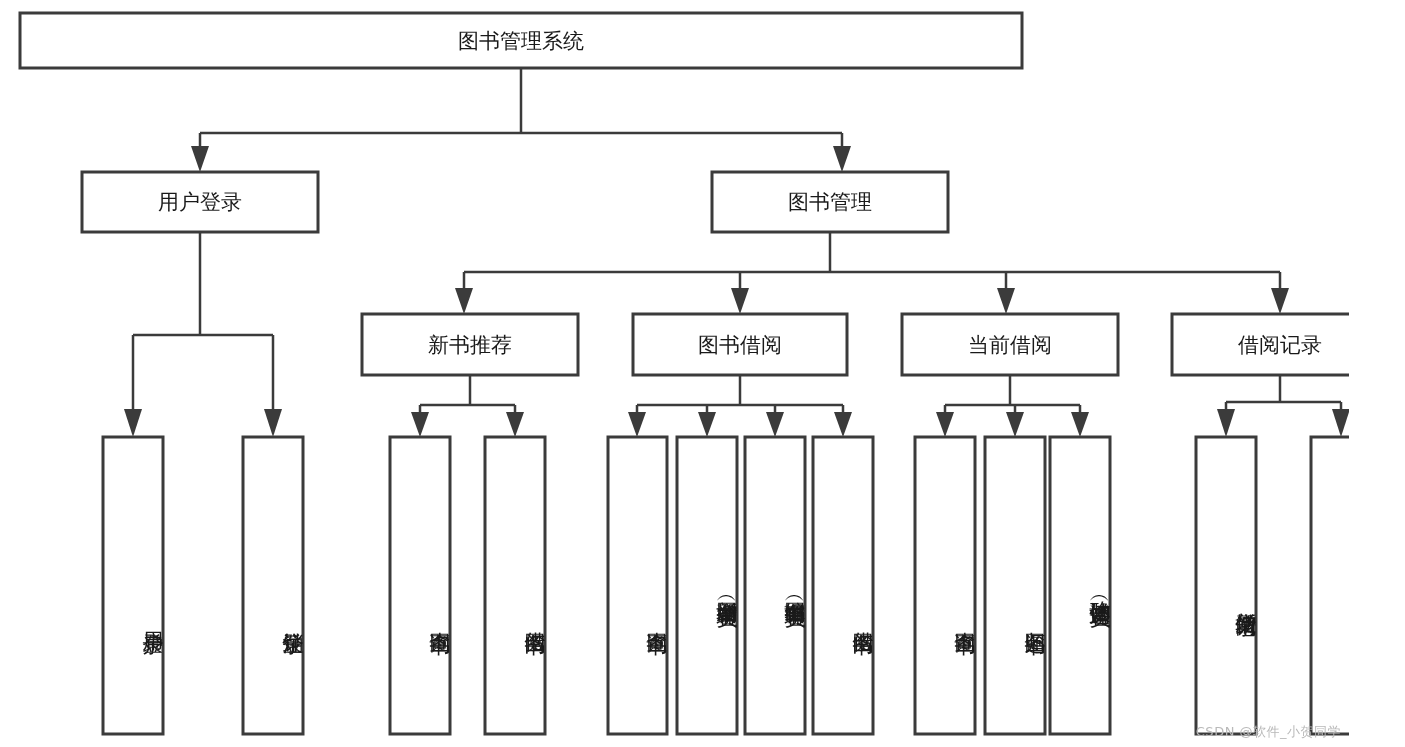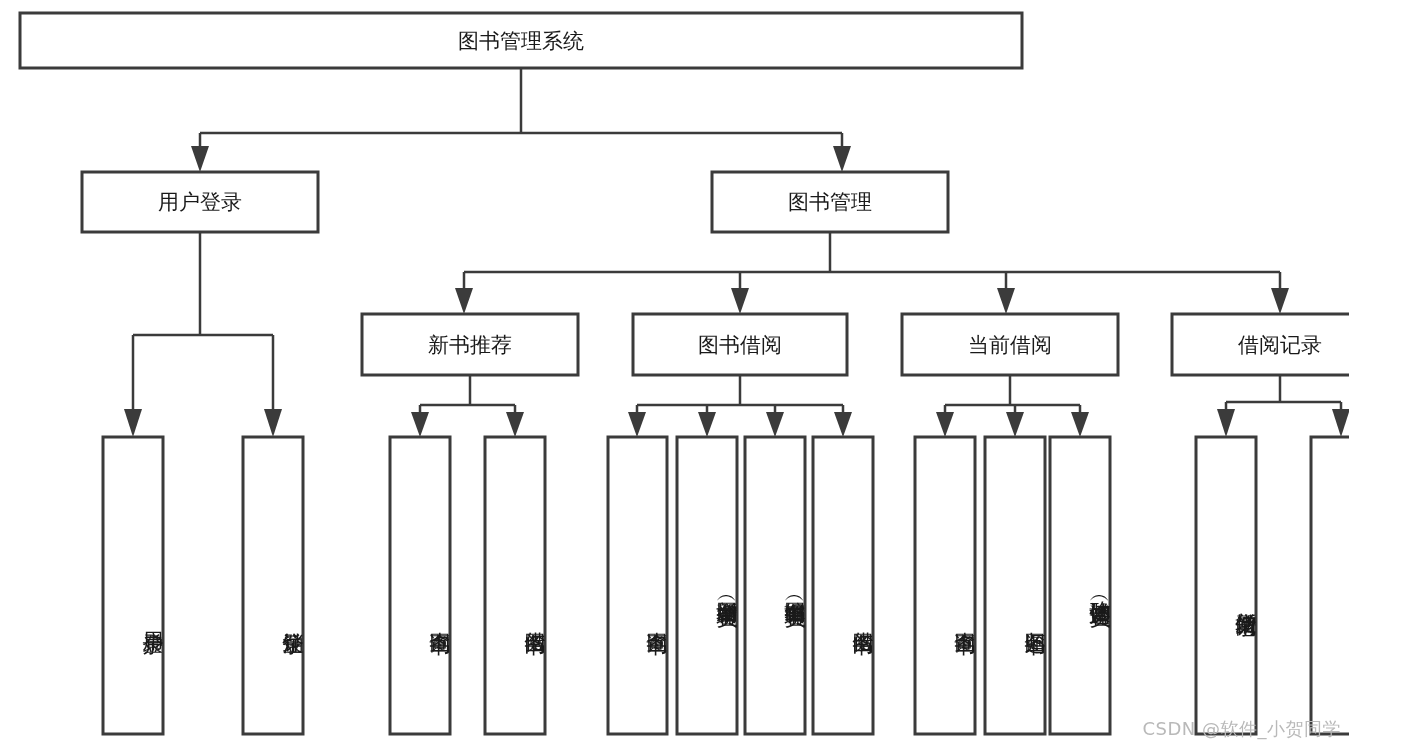--- a/index.html
+++ b/index.html
@@ -61,21 +61,21 @@
     pointer-events: none;
     display: flex;
     align-items: flex-start;
     justify-content: center;
   }
   .watermark {
     position: absolute;
     right: 8px;
     bottom: 6px;
     font-family: "DejaVu Sans", "Liberation Sans", sans-serif;
-    font-size: 18px;
+    font-size: 13px;
     color: #b9b9b9;
     white-space: nowrap;
     letter-spacing: 0.5px;
   }
 </style>
 </head>
 <body>
 
 <div id="diagram-root">
 

